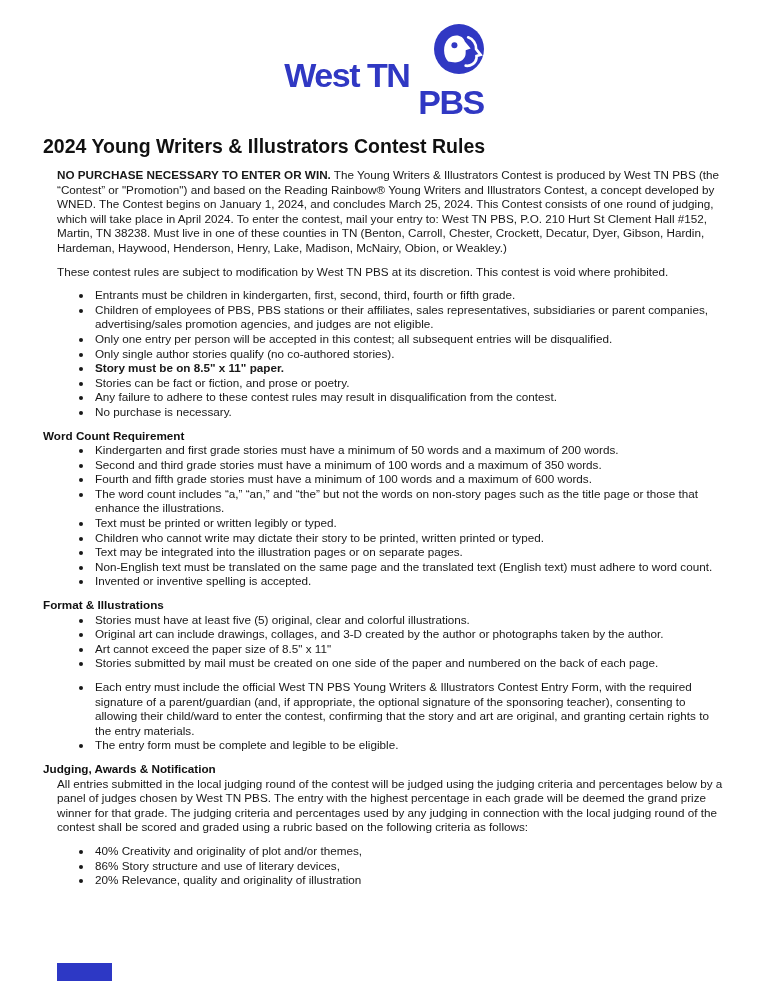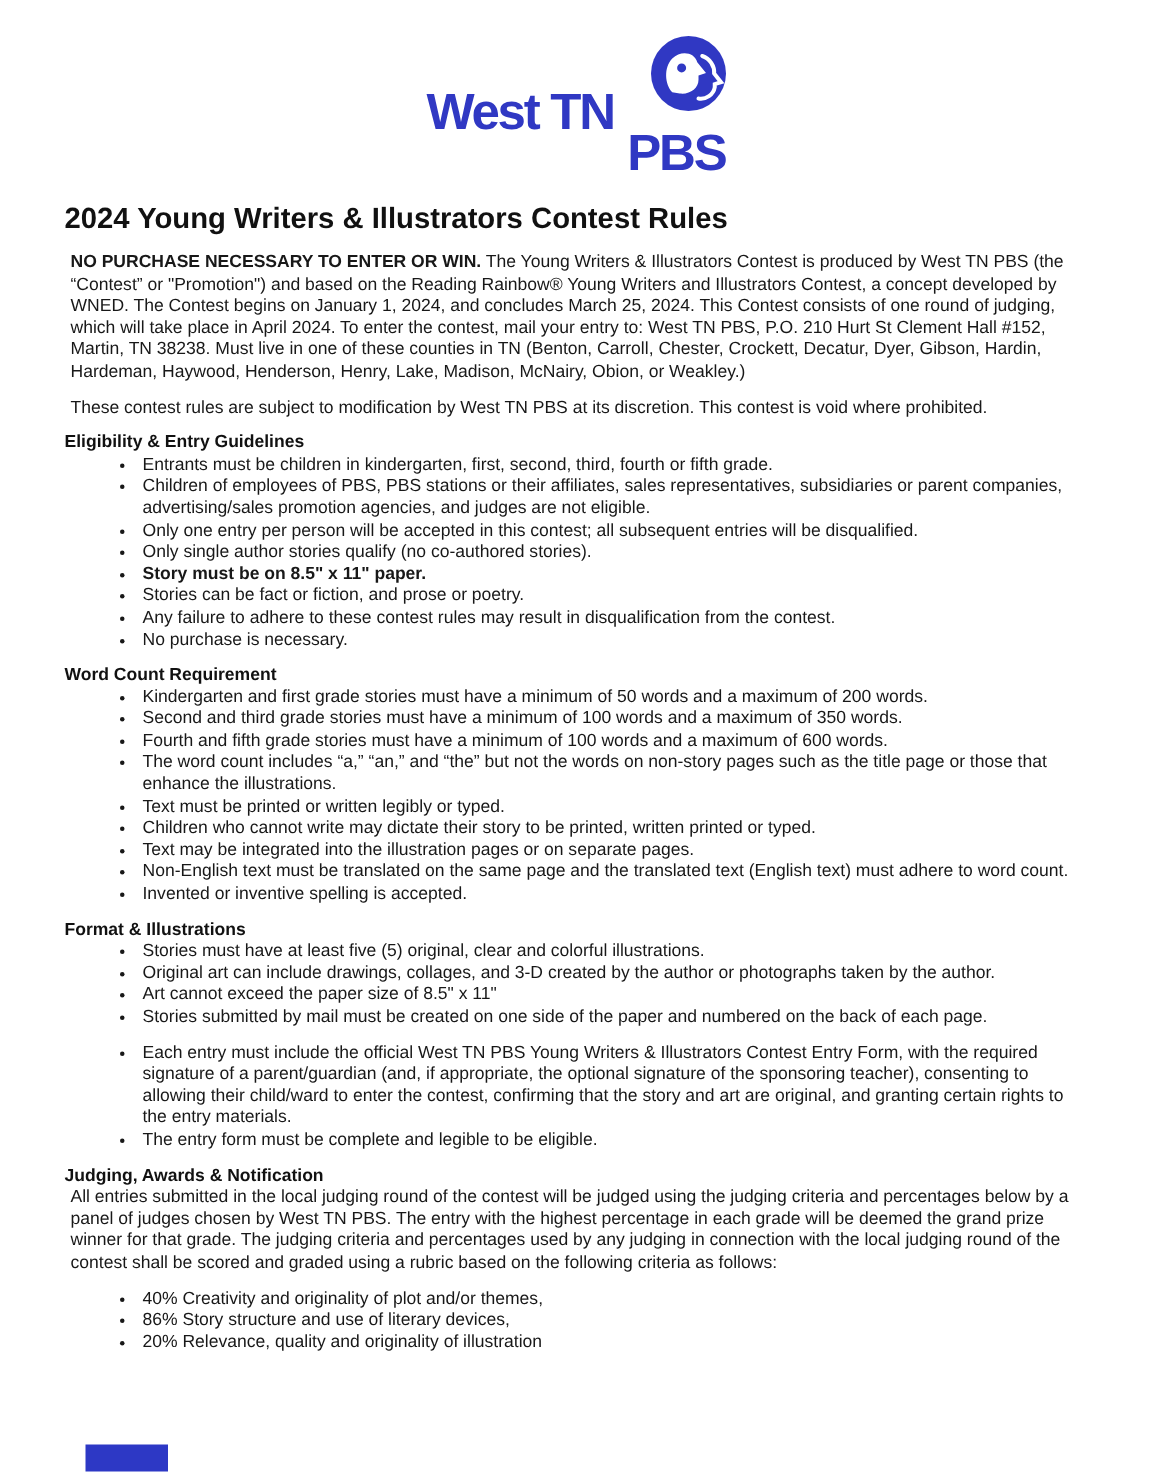--- a/index.html
+++ b/index.html
@@ -26,21 +26,21 @@
     line-height: 48px; white-space: nowrap;
   }
   .pbs-mark { display: inline-flex; align-items: flex-end; gap: 4px; flex-direction: column; }
   .pbs-mark svg { display: block; }
 
   .doc-title {
     font-weight: bold; font-size: 19.5px;
     line-height: 24px; color: #111; margin: 6px 0 10px 0;
   }
 
-  p { margin: 0 0 9px 4px; }
+  p { margin: 0 0 9px 14px; }
   .tight { margin-bottom: 0; }
   .bold { font-weight: bold; }
 
   h2 {
     font-size: 11.7px; line-height: 14.6px; font-weight: bold;
     color: #111; margin: 9px 0 0 0;
   }
   ul {
     margin: 0 0 9px 0; padding: 0 0 0 50px;
     list-style: disc outside;
@@ -72,21 +72,20 @@
       <span class="logo-text">PBS</span>
     </span>
   </div>
 
   <div class="doc-title">2024 Young Writers &amp; Illustrators Contest Rules</div>
 
   <p><span class="bold">NO PURCHASE NECESSARY TO ENTER OR WIN.</span><span>  The Young Writers &amp; Illustrators Contest is produced by West TN PBS (the “Contest” or "Promotion") and based on the Reading Rainbow® Young Writers and Illustrators Contest, a concept developed by WNED.  The Contest begins on January 1, 2024, and concludes March 25, 2024. This Contest consists of one round of judging, which will take place in April 2024.  To enter the contest, mail your entry to: West TN PBS, P.O. 210 Hurt St Clement Hall #152, Martin, TN 38238. Must live in one of these counties in TN (Benton, Carroll, Chester, Crockett, Decatur, Dyer, Gibson, Hardin, Hardeman, Haywood, Henderson, Henry, Lake, Madison, McNairy, Obion, or Weakley.)</span></p>
 
   <p>These contest rules are subject to modification by West TN PBS at its discretion. This contest is void where prohibited.</p>
 
-  <h2>Eligibility &amp; Entry Guidelines</h2>
   <ul>
     <li>Entrants must be children in kindergarten, first, second, third, fourth or fifth grade.</li>
     <li>Children of employees of PBS, PBS stations or their affiliates, sales representatives, subsidiaries or parent companies, advertising/sales promotion agencies, and judges are not eligible.</li>
     <li>Only one entry per person will be accepted in this contest; all subsequent entries will be disqualified.</li>
     <li>Only single author stories qualify (no co-authored stories).</li>
     <li class="bold">Story must be on 8.5" x 11" paper.</li>
     <li>Stories can be fact or fiction, and prose or poetry.</li>
     <li>Any failure to adhere to these contest rules may result in disqualification from the contest.</li>
     <li>No purchase is necessary.</li>
   </ul>

